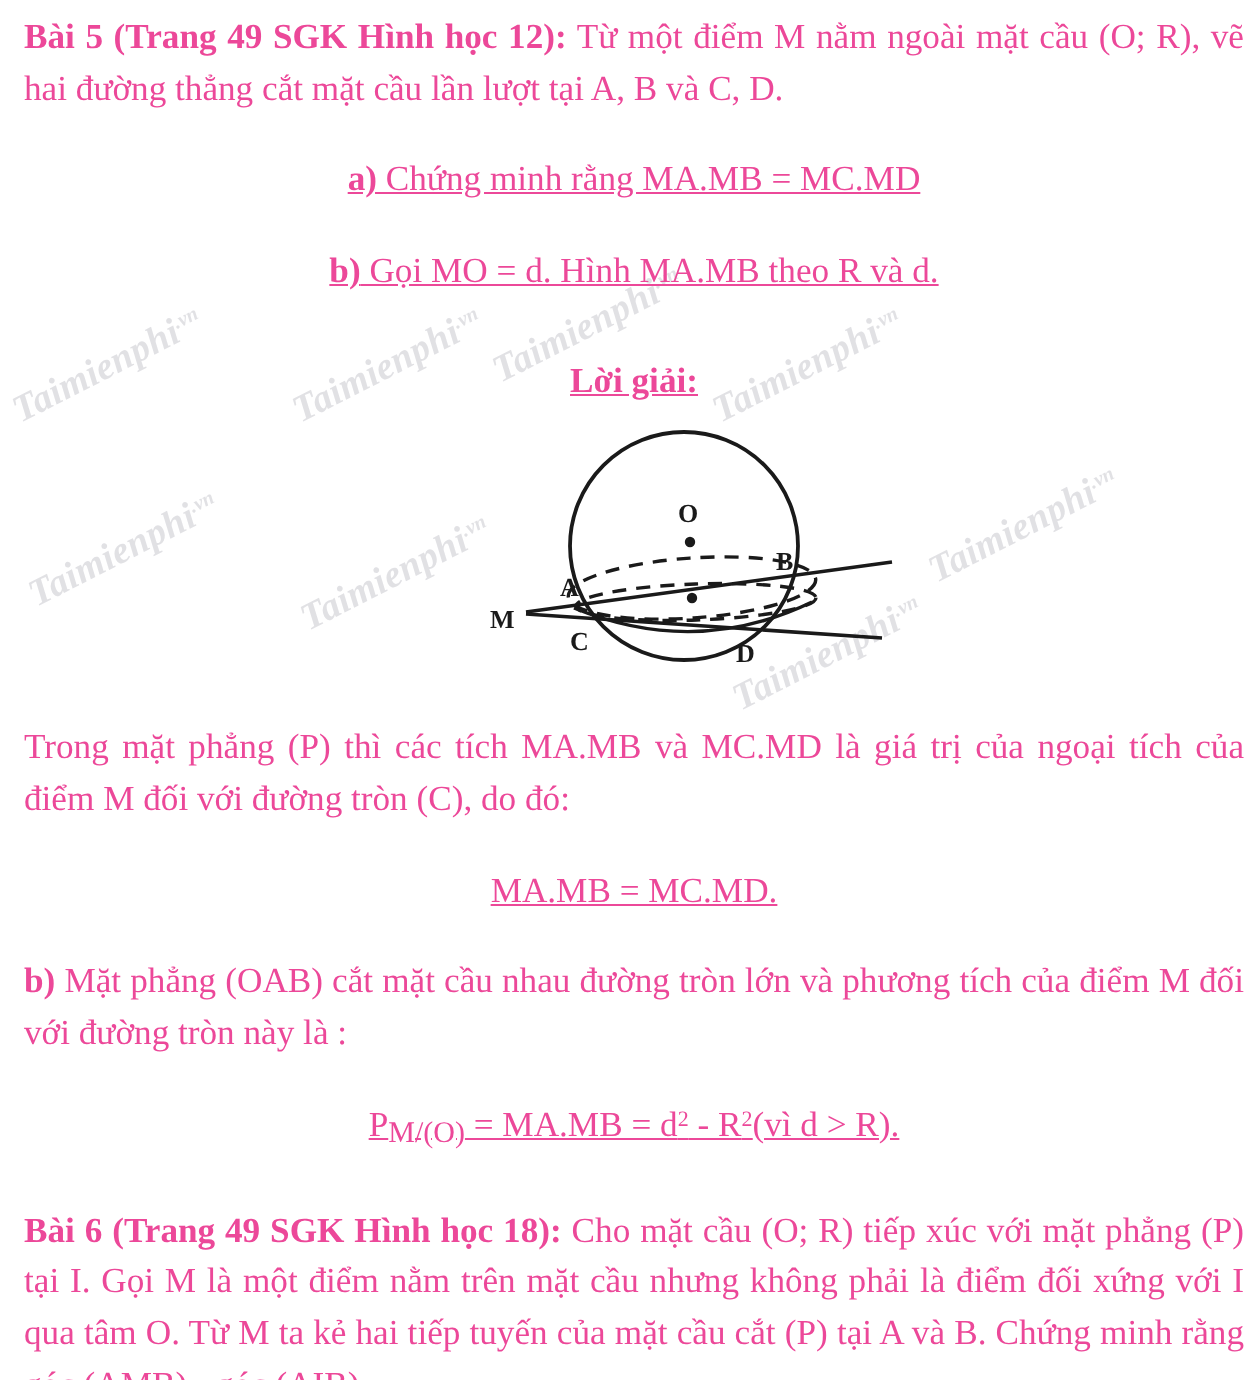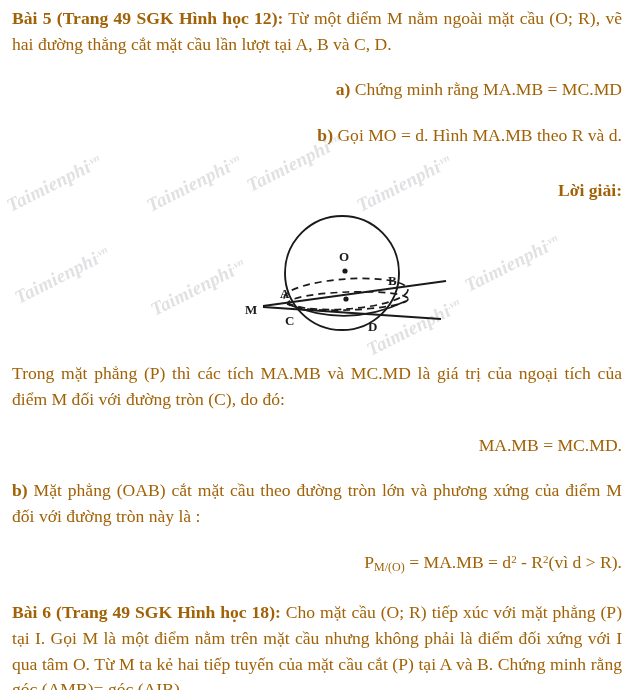--- a/index.html
+++ b/index.html
@@ -43,29 +43,29 @@
     z-index: 2;
     padding: 6px 8px 0 12px;
   }
 
   p.para {
     margin: 0;
     font-size: 17.6px;
     line-height: 1.46;
     text-align: justify;
     text-justify: inter-word;
-    color: #a16207;
+    color: #ec4899;
   }
-  p.para.nojust { text-align: right; }
+  p.para.nojust { text-align: center; text-decoration: underline; }
 
   .lead { font-weight: 700; }
   .gap-md { height: 20px; }
   .gap-lg { height: 24px; }
 
-  sub.sb { font-size: 12px; vertical-align: -3px; }
+  sub.sb { font-size: 15px; vertical-align: -3px; }
   sup.sp { font-size: 11px; vertical-align: 5px; }
 
   
   #figure-wrap {
     position: relative;
     height: 132px;
     margin-top: 6px;
   }
   #figure {
     position: absolute;
@@ -135,21 +135,21 @@
   <div class="gap-md"></div>
 
   <p class="para">Trong mặt phẳng (P) thì các tích MA.MB và MC.MD là giá trị của ngoại tích của điểm M đối với đường tròn (C), do đó:</p>
 
   <div class="gap-md"></div>
 
   <p class="para nojust">MA.MB = MC.MD.</p>
 
   <div class="gap-md"></div>
 
-  <p class="para"><span class="lead">b)</span><span> Mặt phẳng (OAB) cắt mặt cầu theo đường tròn lớn và phương xứng của điểm M đối với đường tròn này là :</span></p>
+  <p class="para"><span class="lead">b)</span><span> Mặt phẳng (OAB) cắt mặt cầu nhau đường tròn lớn và phương tích của điểm M đối với đường tròn này là :</span></p>
 
   <div class="gap-md"></div>
 
   <p class="para nojust"><span>P</span><sub class="sb">M/(O)</sub><span> = MA.MB = d</span><sup class="sp">2</sup><span> - R</span><sup class="sp">2</sup><span>(vì d &gt; R).</span></p>
 
   <div class="gap-lg"></div>
 
   <p class="para"><span class="lead">Bài 6 (Trang 49 SGK Hình học 18):</span><span> Cho mặt cầu (O; R) tiếp xúc với mặt phẳng (P) tại I. Gọi M là một điểm nằm trên mặt cầu nhưng không phải là điểm đối xứng với I qua tâm O. Từ M ta kẻ hai tiếp tuyến của mặt cầu cắt (P) tại A và B. Chứng minh rằng góc (AMB)= góc (AIB)</span></p>
 
 </div>

